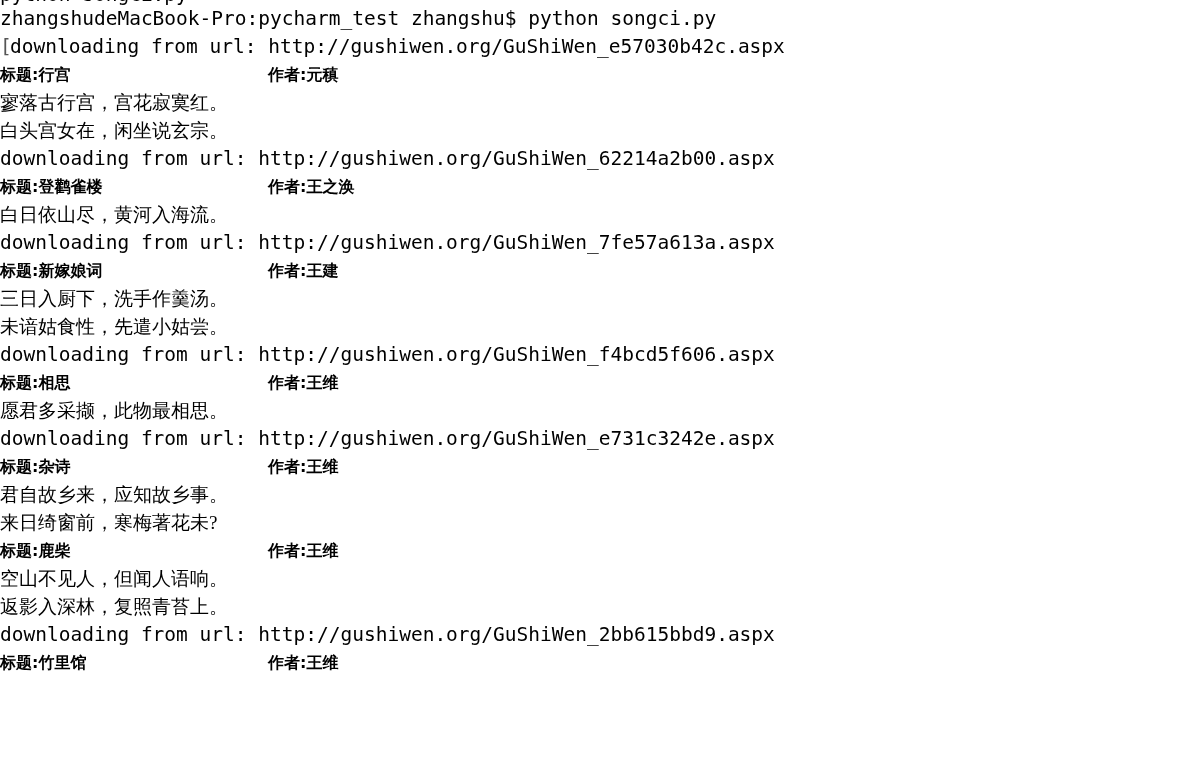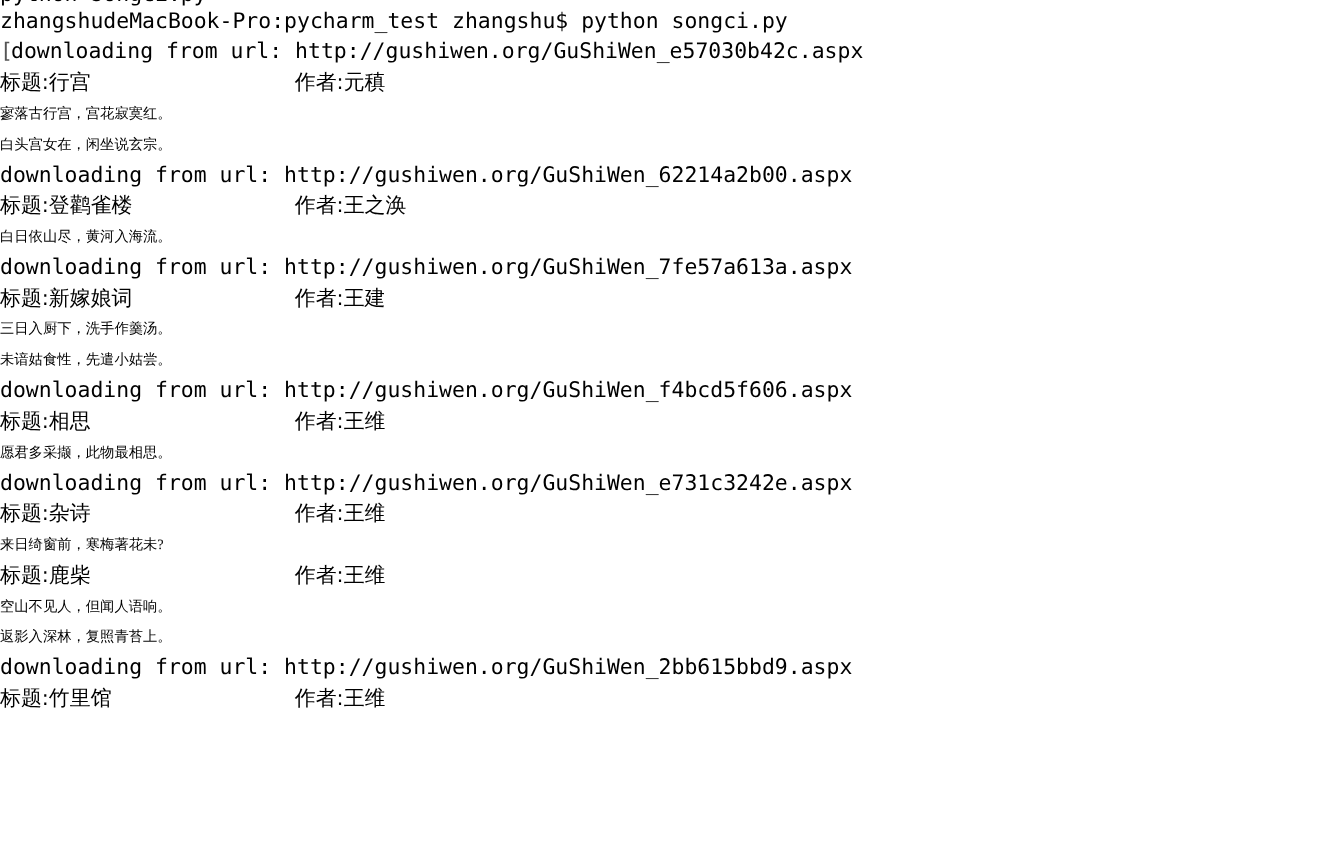--- a/index.html
+++ b/index.html
@@ -56,32 +56,33 @@
 
   
   .ascii {
     font-family: "DejaVu Sans Mono", "Liberation Mono", monospace;
     font-size: 19.5px;
   }
 
   
   .cjk {
     font-family: Liberation Serif, serif;
-    font-size: 13px;
+    font-size: 19px;
   }
 
   
   .meta-line {
     display: block;
     height: 28px;
     line-height: 28px;
     white-space: pre;
     position: relative;
-    font-size: 19px;
+    font-size: 16px;
     font-family: "DejaVu Sans", "Liberation Sans", sans-serif;
+    font-weight: bold;
   }
   .meta-line .title-col {
     position: absolute;
     left: 0;
     top: 0;
   }
   .meta-line .author-col {
     position: absolute;
     left: 268px;
     top: 0;
@@ -121,20 +122,21 @@
     <span class="meta-line"><span class="title-col">标题:新嫁娘词</span><span class="author-col">作者:王建</span></span>
     <span class="term-line cjk">三日入厨下，洗手作羹汤。</span>
     <span class="term-line cjk">未谙姑食性，先遣小姑尝。</span>
 
     <span class="term-line ascii">downloading from url: http://gushiwen.org/GuShiWen_f4bcd5f606.aspx</span>
     <span class="meta-line"><span class="title-col">标题:相思</span><span class="author-col">作者:王维</span></span>
     <span class="term-line cjk">愿君多采撷，此物最相思。</span>
 
     <span class="term-line ascii">downloading from url: http://gushiwen.org/GuShiWen_e731c3242e.aspx</span>
     <span class="meta-line"><span class="title-col">标题:杂诗</span><span class="author-col">作者:王维</span></span>
+    <span class="term-line cjk">君自故乡来，应知故乡事。</span>
     <span class="term-line cjk">来日绮窗前，寒梅著花未?</span>
 
     <span class="meta-line"><span class="title-col">标题:鹿柴</span><span class="author-col">作者:王维</span></span>
     <span class="term-line cjk">空山不见人，但闻人语响。</span>
     <span class="term-line cjk">返影入深林，复照青苔上。</span>
 
     <span class="term-line ascii">downloading from url: http://gushiwen.org/GuShiWen_2bb615bbd9.aspx</span>
     <span class="meta-line"><span class="title-col">标题:竹里馆</span><span class="author-col">作者:王维</span></span>
 
   </div>

